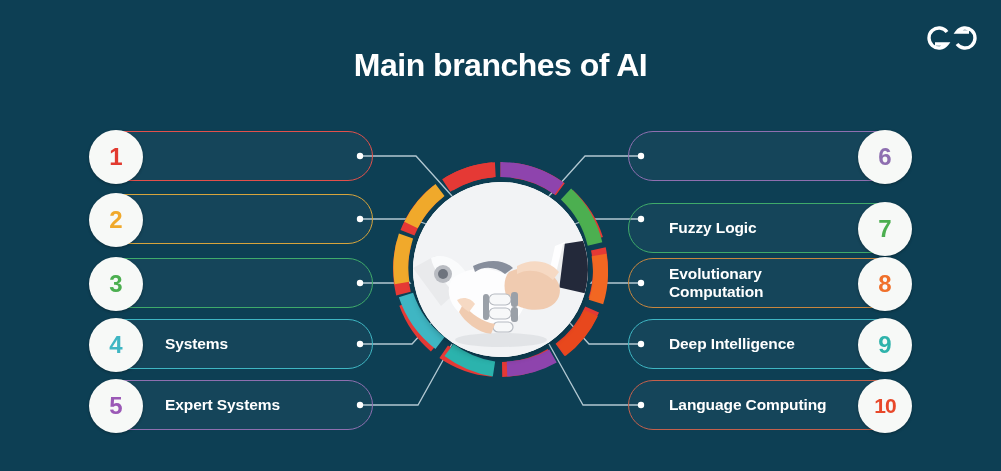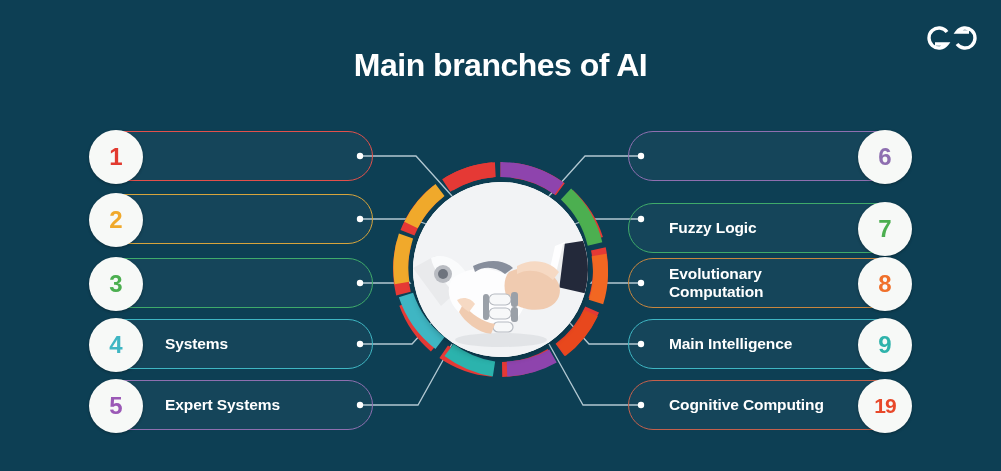--- a/index.html
+++ b/index.html
@@ -230,21 +230,21 @@
   <div class="pill right" style="top: 179px; border-color: rgb(63, 170, 106); margin-top: 24px;">
     <div class="pill-label">Fuzzy Logic</div>
     <div class="num" style="color: rgb(76, 175, 80);">7</div>
   </div>
   <div class="pill right" style="top: 258px; border-color: rgb(200, 134, 63);">
     <div class="pill-label">Evolutionary
 Computation</div>
     <div class="num" style="color: rgb(240, 112, 42);">8</div>
   </div>
   <div class="pill right" style="top: 319px; border-color: rgb(63, 182, 195);">
-    <div class="pill-label">Main Intelligence</div>
+    <div class="pill-label">Deep Intelligence</div>
     <div class="num" style="color: rgb(47, 179, 171);">9</div>
   </div>
   <div class="pill right" style="top: 380px; border-color: rgb(196, 96, 76);">
-    <div class="pill-label">Cognitive Computing</div>
-    <div class="num wide" style="color: rgb(232, 72, 42);">19</div>
+    <div class="pill-label">Language Computing</div>
+    <div class="num wide" style="color: rgb(232, 72, 42);">10</div>
   </div>
 
 </div>
 
 </body></html>

